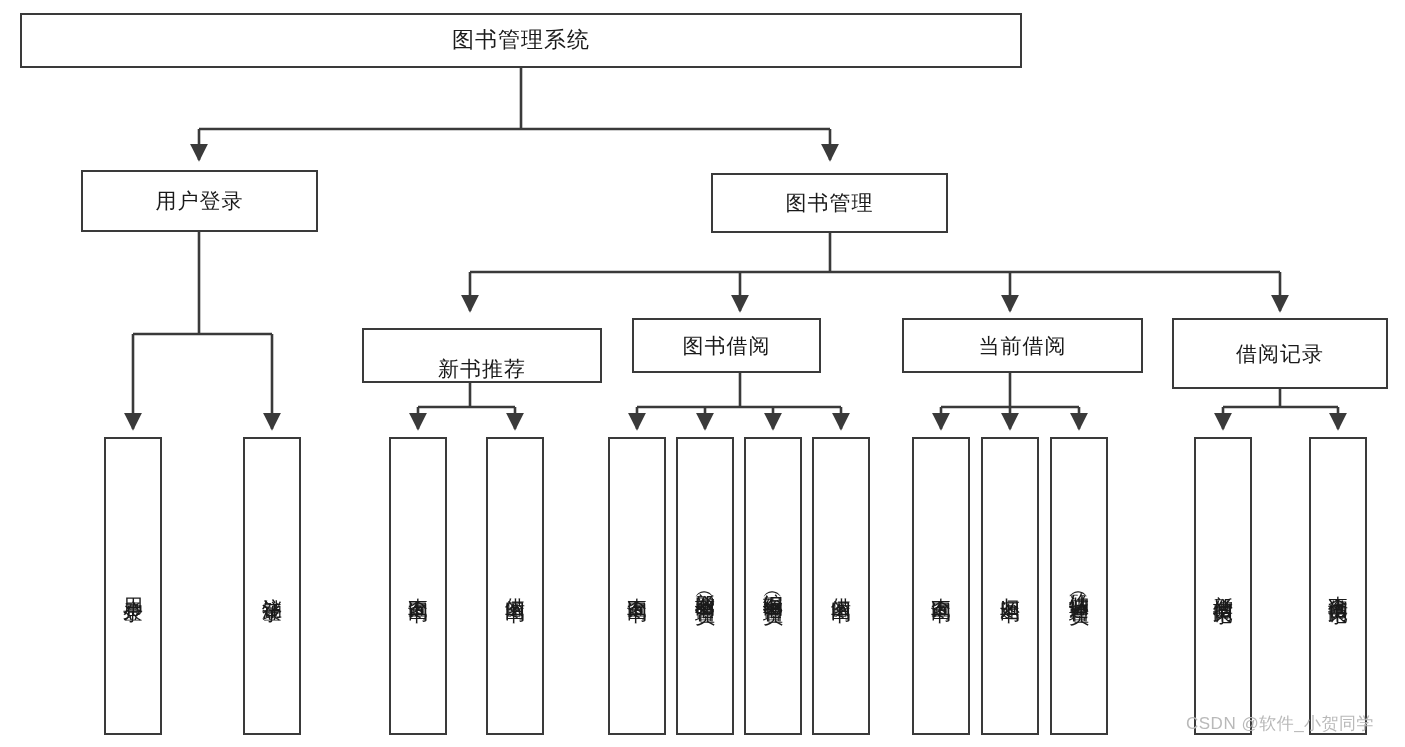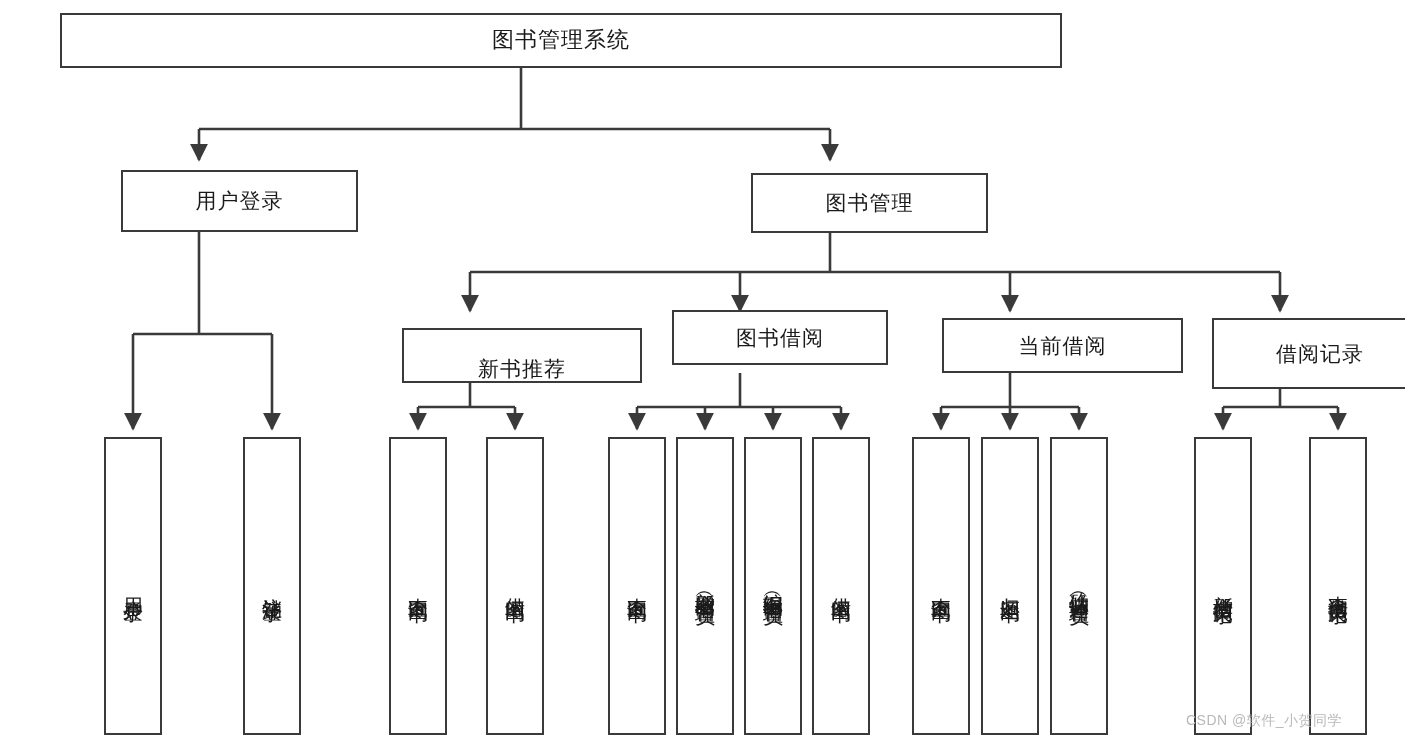--- a/index.html
+++ b/index.html
@@ -35,21 +35,20 @@
     align-items: center;
     justify-content: center;
     color: #1a1a1a;
     text-align: center;
     z-index: 2;
   }
   .node.h {
     font-size: 21px;
     letter-spacing: 1px;
     line-height: 1.2;
-    margin-left: 40px;
   }
   .node.root {
     font-size: 22px;
   }
   .node.v {
     font-size: 20px;
     writing-mode: vertical-rl;
     text-orientation: upright;
     letter-spacing: 2px;
     line-height: 1.15;
@@ -58,21 +57,21 @@
   }
   .node.v .vlabel {
     writing-mode: vertical-rl;
     text-orientation: upright;
     display: block;
   }
   .watermark {
     position: absolute;
     left: 1186px;
     top: 712px;
-    font-size: 14px;
+    font-size: 17px;
     color: #b9b9b9;
     letter-spacing: 0.5px;
     z-index: 3;
     white-space: nowrap;
   }
 </style>
 </head>
 <body>
 
 <div id="canvas">
@@ -134,21 +133,21 @@
   <div class="node h" style="left:81px; top:170px; width:237px; height:62px;">
     <span>用户登录</span>
   </div>
   <div class="node h" style="left:711px; top:173px; width:237px; height:60px;">
     <span>图书管理</span>
   </div>
 
   <div class="node h" style="left:362px; top:328px; width:240px; height:55px;align-items:flex-end;">
     <span>新书推荐</span>
   </div>
-  <div class="node h" style="left:632px; top:310px; width:216px; height:55px;">
+  <div class="node h" style="left:632px; top:318px; width:189px; height:55px;">
     <span>图书借阅</span>
   </div>
   <div class="node h" style="left:902px; top:318px; width:241px; height:55px;">
     <span>当前借阅</span>
   </div>
   <div class="node h" style="left:1172px; top:318px; width:216px; height:71px;">
     <span>借阅记录</span>
   </div>
 
   <div class="node v" style="left:104px; top:437px; width:58px; height:298px;">

